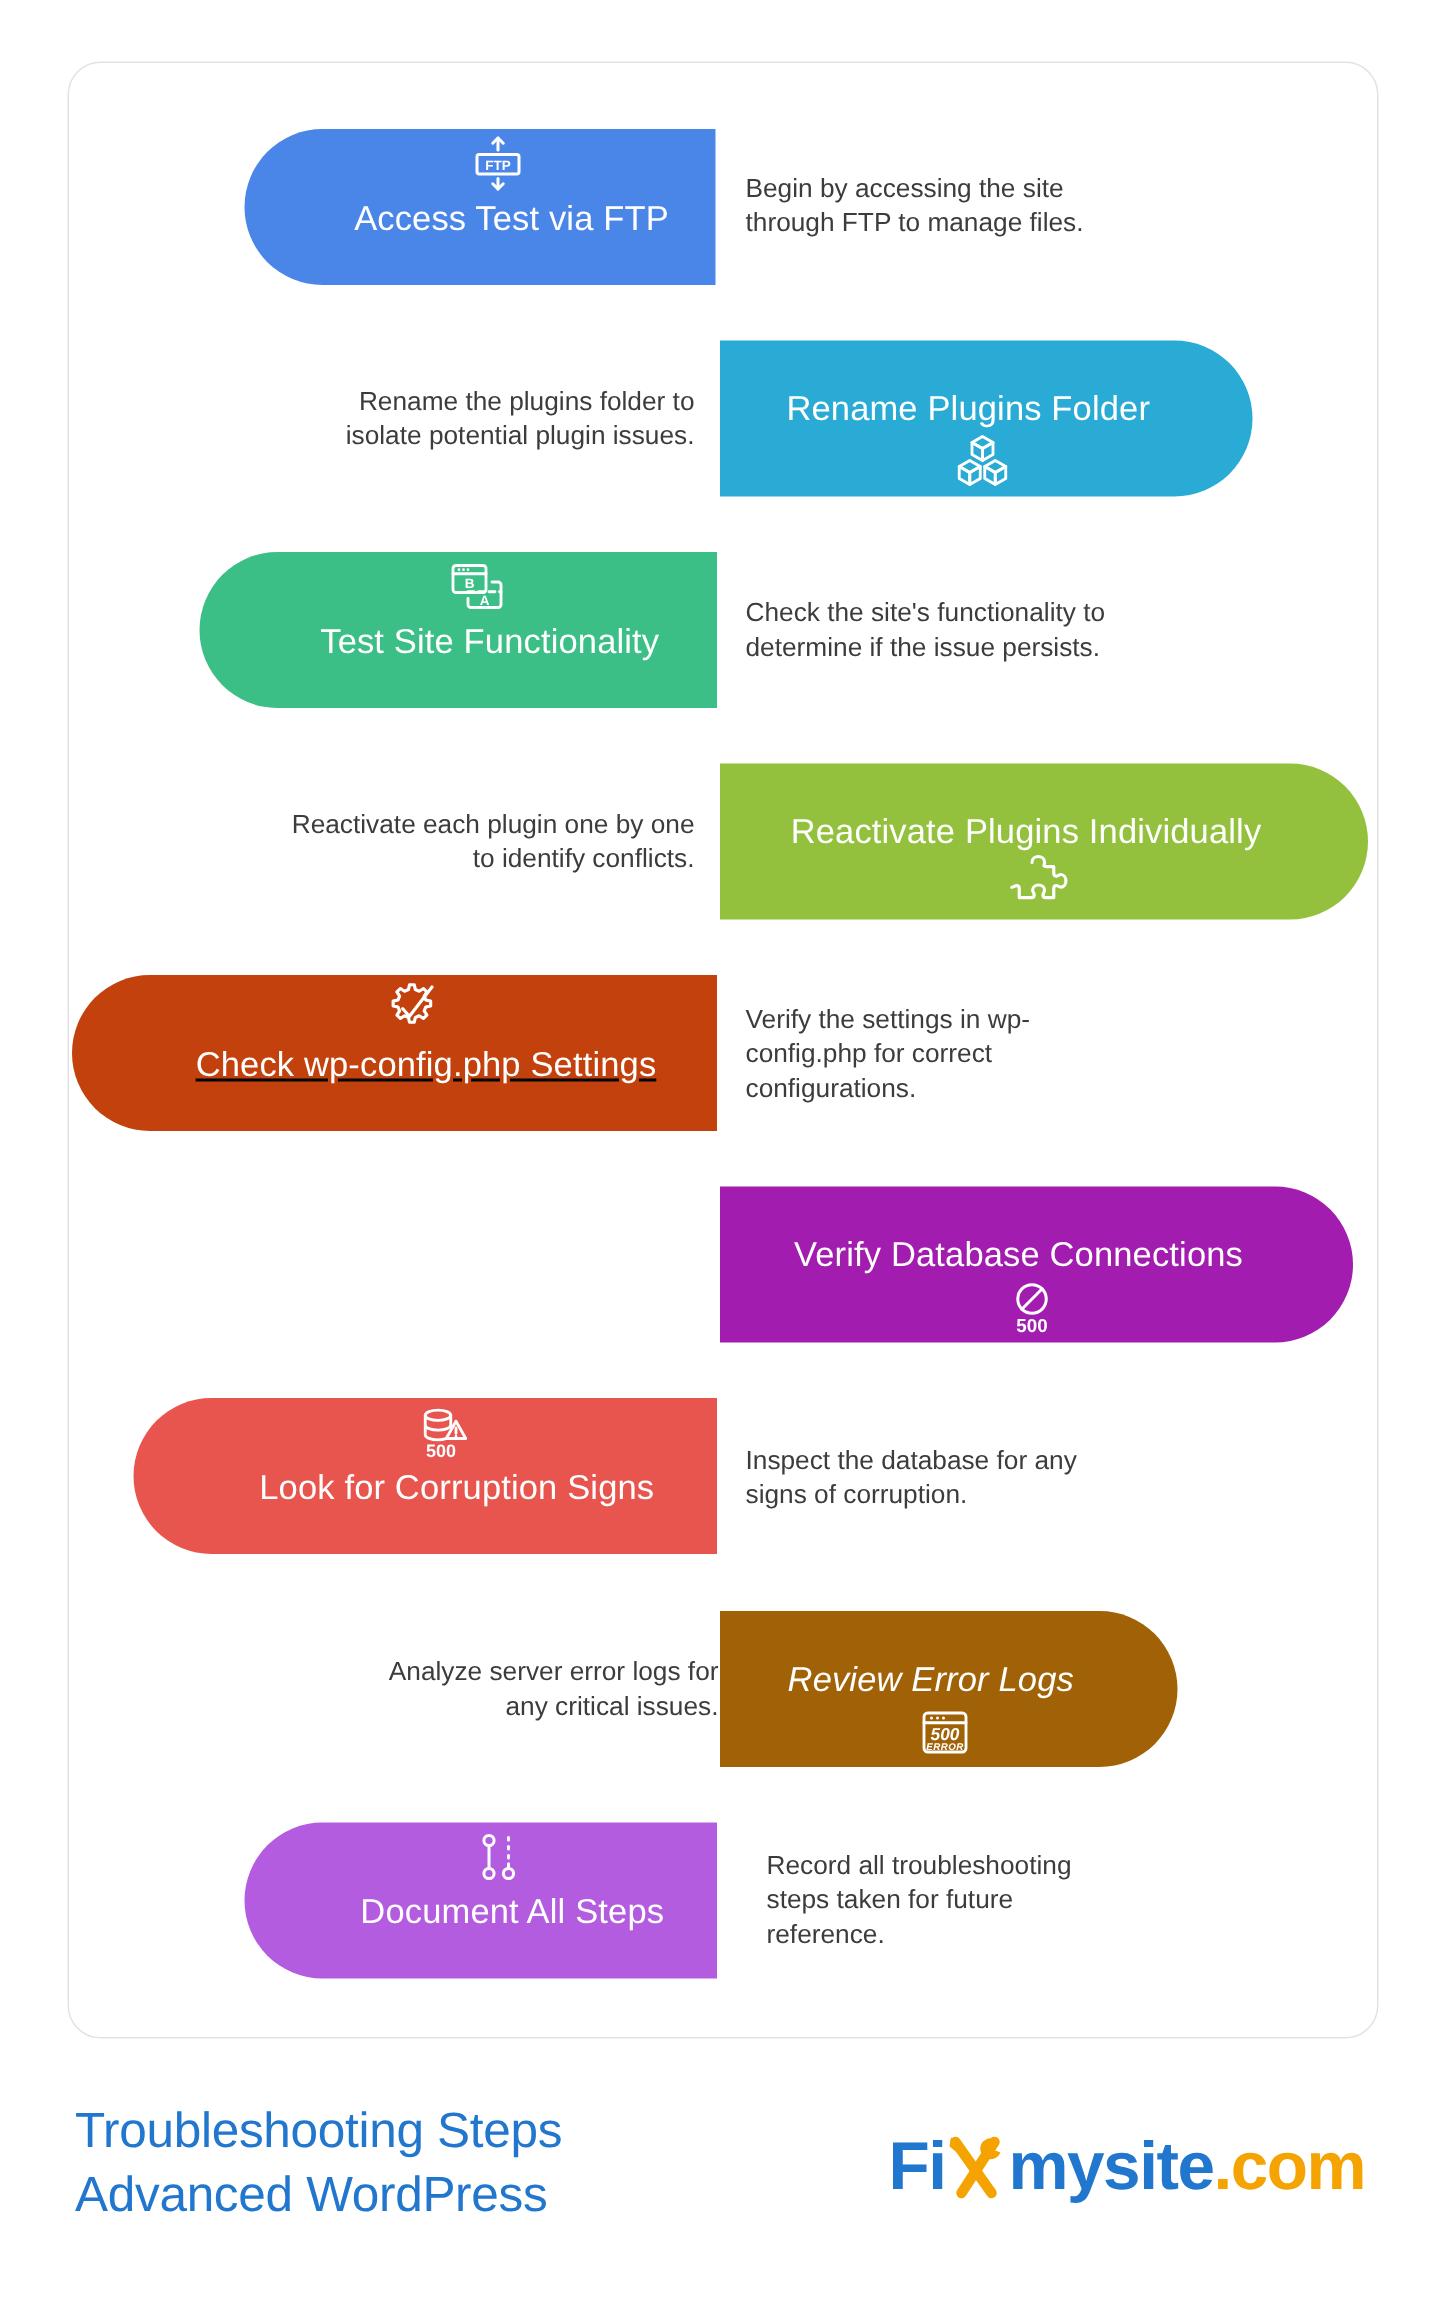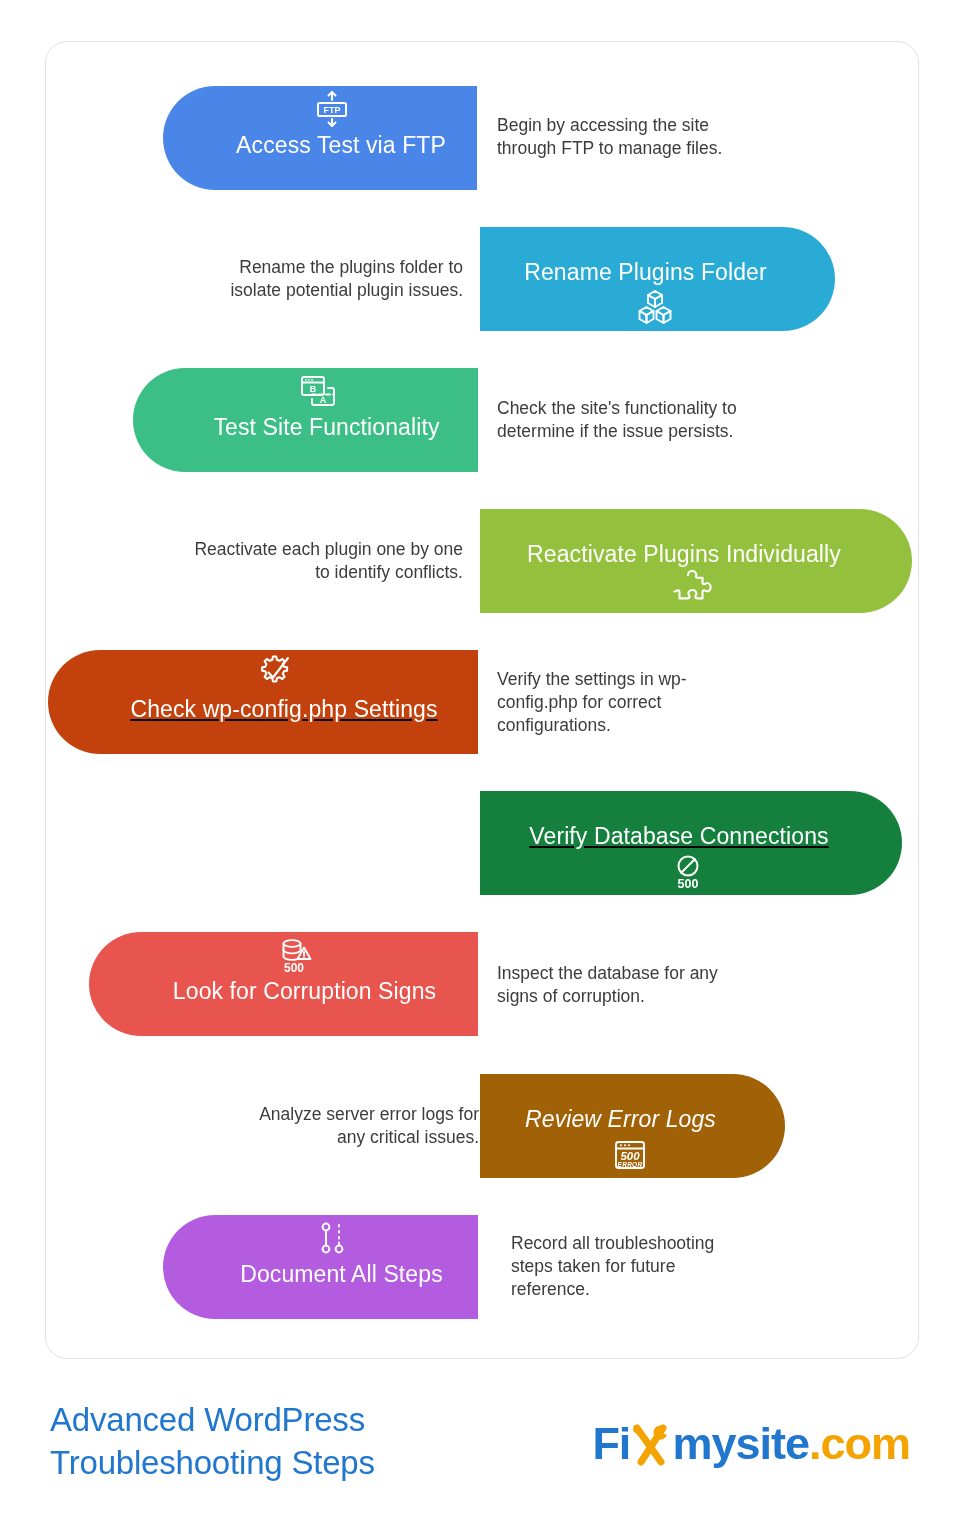--- a/index.html
+++ b/index.html
@@ -251,21 +251,21 @@
             <path d="M19 4.5 l3.2 0 .7 3.2 2.6 1.1 2.8-1.8 2.3 2.3 -1.8 2.8 1.1 2.6 3.2 .7 0 3.2 -3.2 .7 -1.1 2.6 1.8 2.8 -2.3 2.3 -2.8-1.8 -2.6 1.1 -.7 3.2 -3.2 0 -.7-3.2 -2.6-1.1 -2.8 1.8 -2.3-2.3 1.8-2.8 -1.1-2.6 -3.2-.7 0-3.2 3.2-.7 1.1-2.6 -1.8-2.8 2.3-2.3 2.8 1.8 2.6-1.1 z"></path>
             <path d="M14.5 20.5 L19 25.5 L34 6"></path>
           </svg>
         </span>
         <span class="pill-label">Check wp-config.php Settings</span>
       </div>
       <div class="desc to-right" style="left:497px;top:18px;width:210px;">Verify the settings in wp-config.php for correct configurations.</div>
     </div>
 
     <div class="row" style="left:0;top:791px;width:958px;">
-      <div class="pill right" style="left:480px;width:422px;background:#15803d;text-decoration:underline;">
+      <div class="pill right" style="left:480px;width:422px;background:#a21caf;">
         <span class="pill-label">Verify Database Connections</span>
         <span class="pill-icon">
           <svg width="40" height="40" viewBox="0 0 40 40" fill="none" stroke="#ffffff" stroke-width="2" stroke-linejoin="round" stroke-linecap="round">
             <circle cx="20" cy="14" r="9.5"></circle>
             <path d="M13.2 20.8 L26.8 7.2"></path>
             <text x="20" y="36" font-family="Liberation Sans, sans-serif" font-size="12.5" font-weight="700" fill="#ffffff" stroke="none" text-anchor="middle">500</text>
           </svg>
         </span>
       </div>
     </div>
@@ -322,22 +322,22 @@
         </span>
         <span class="pill-label">Document All Steps</span>
       </div>
       <div class="desc to-right" style="left:511px;top:17px;width:215px;">Record all troubleshooting steps taken for future reference.</div>
     </div>
 
   </div>
 
   <div class="footer">
     <div class="footer-title">
+      <div>Troubleshooting Steps</div>
       <div>Advanced WordPress</div>
-      <div>Troubleshooting Steps</div>
     </div>
 
     <div class="logo">
       <span class="seg-blue">Fi</span>
       <span class="seg-x">
         <svg width="42" height="48" viewBox="0 0 42 48" fill="none">
 
           <path d="M7 6 L31 40" stroke="#f5a300" stroke-width="7" stroke-linecap="round"></path>
 
           <path d="M33 6 L11 40" stroke="#f5a300" stroke-width="7" stroke-linecap="round"></path>

